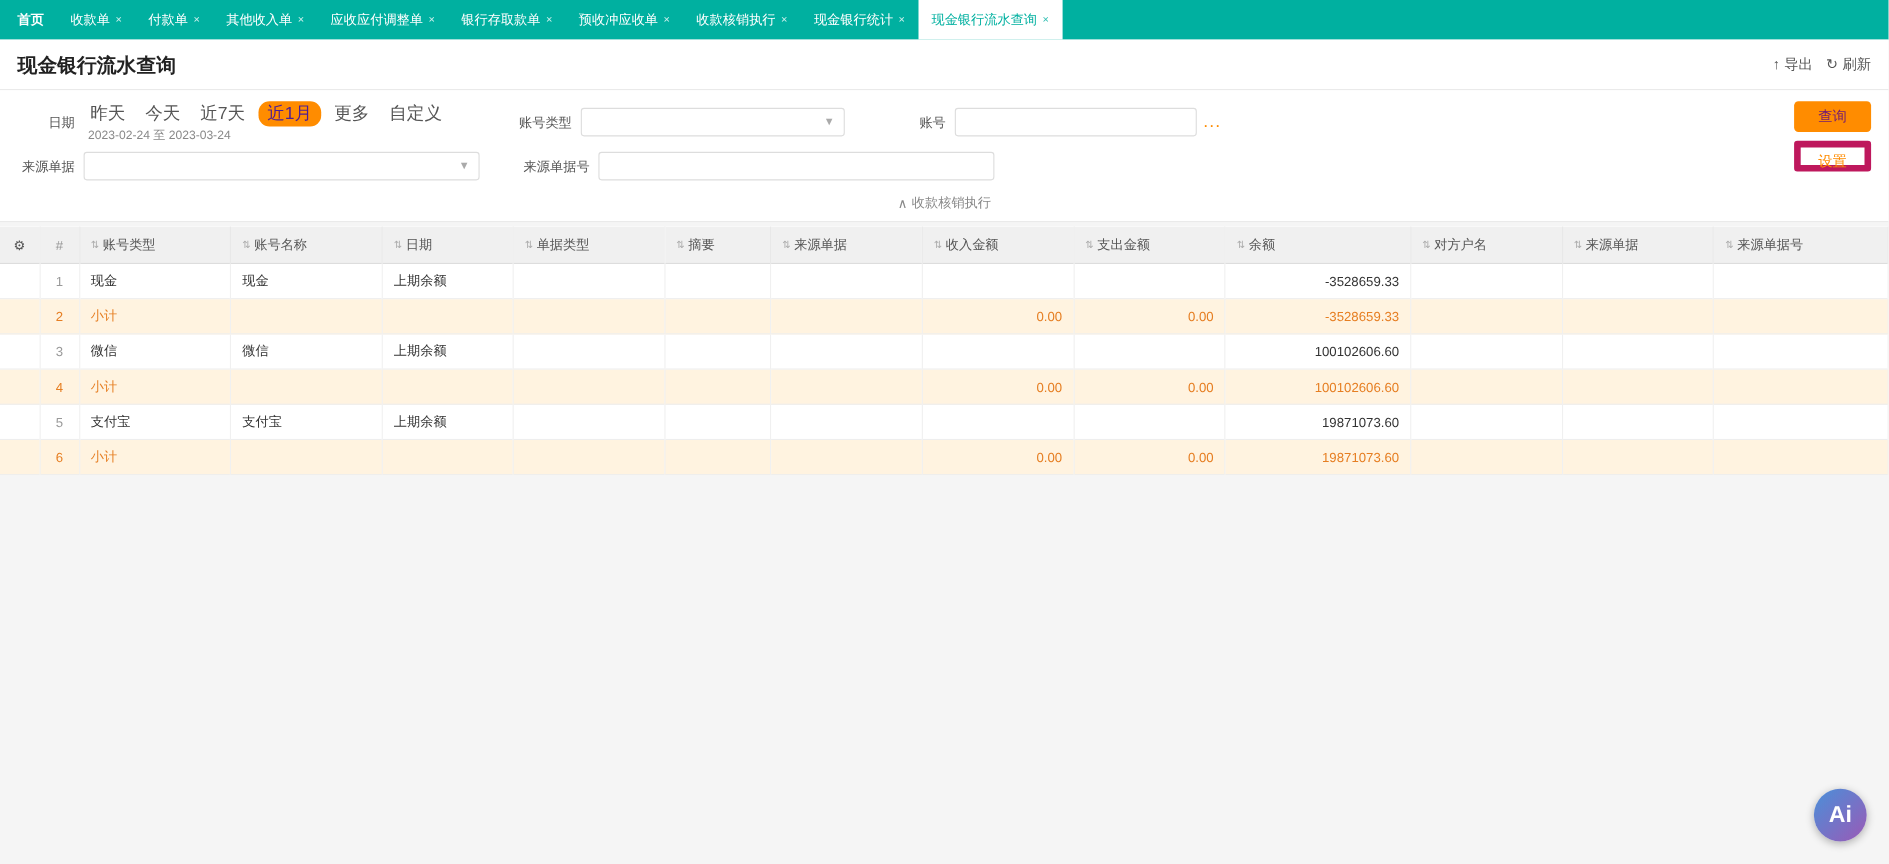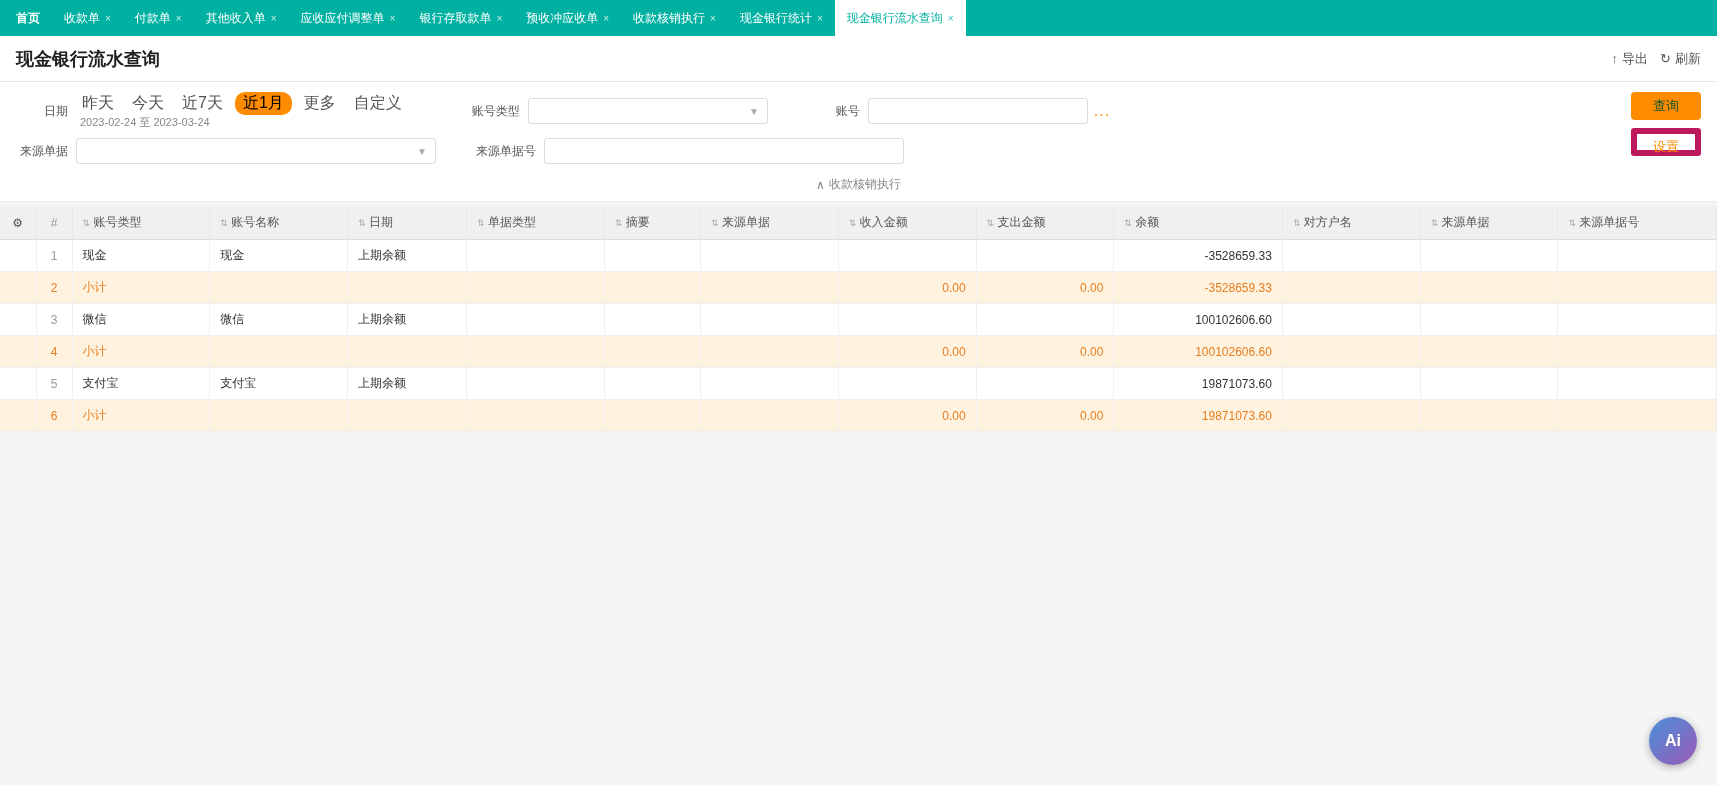--- a/index.html
+++ b/index.html
@@ -95,21 +95,21 @@
     }
     .date-btn {
       padding: 1px 6px;
       cursor: pointer;
       color: #555;
       font-size: 16px;
       border-radius: 3px;
     }
     .date-btn.active {
       background: #ff8c00;
-      color: #000000;
+      color: #4c1d95;
       border-radius: 10px;
       padding: 1px 8px;
     }
     .date-range {
       font-size: 11px;
       color: #888;
       margin-left: 4px;
     }
 
     .filter-select {
@@ -144,21 +144,21 @@
     .dots-btn {
       color: #ff8c00;
       font-size: 16px;
       cursor: pointer;
       margin-left: 6px;
       letter-spacing: 1px;
     }
 
     .query-btn {
       background: #ff8c00;
-      color: #14532d;
+      color: #701a75;
       border: none;
       border-radius: 4px;
       padding: 4px 16px;
       cursor: pointer;
       font-size: 13px;
       height: 28px;
     }
     .settings-btn {
       background: #fff;
       color: #ff8c00;
@@ -247,21 +247,21 @@
       bottom: 20px;
       right: 20px;
       background: linear-gradient(135deg, #4a90d9, #9b59b6);
       color: #fff;
       border-radius: 50%;
       width: 48px;
       height: 48px;
       display: flex;
       align-items: center;
       justify-content: center;
-      font-size: 16px;
+      font-size: 21px;
       font-weight: bold;
       cursor: pointer;
       box-shadow: 0 2px 8px rgba(0,0,0,0.3);
     }
 
     .right-section {
       display: flex;
       flex-direction: column;
       gap: 4px;
       margin-left: auto;

